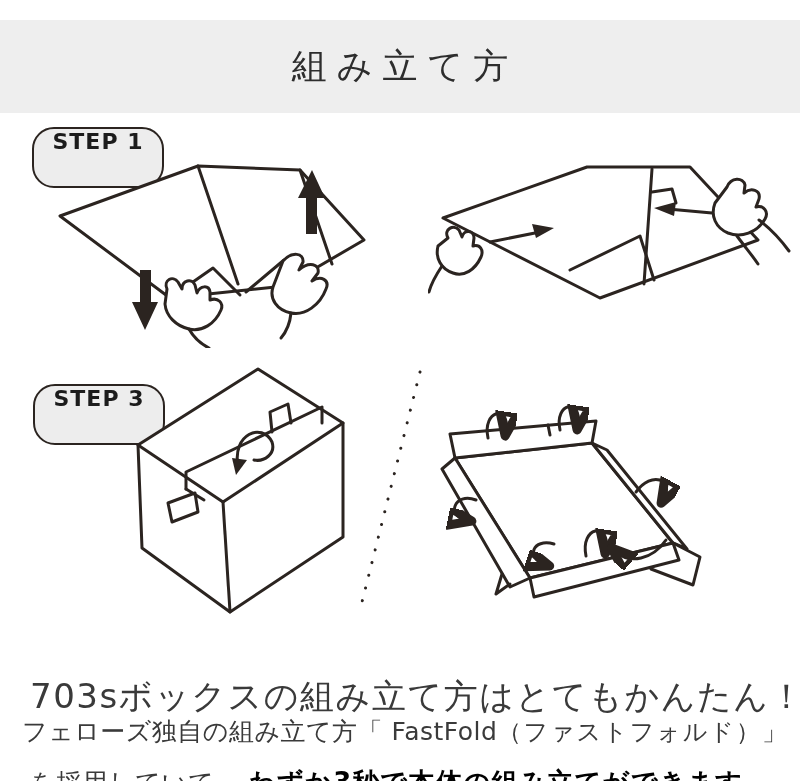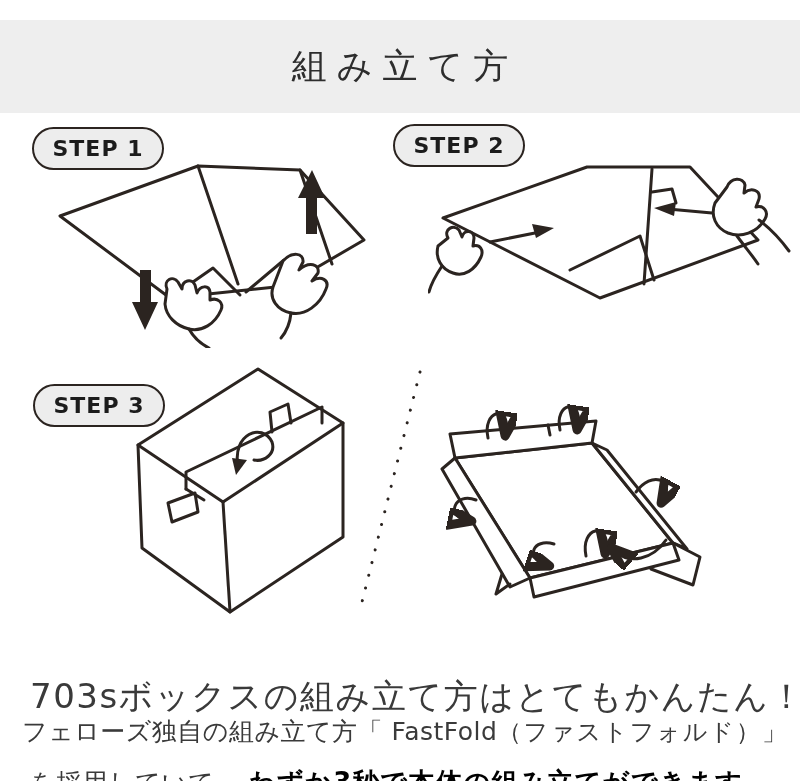--- a/index.html
+++ b/index.html
@@ -11,23 +11,23 @@
   .header{
     position:absolute;left:0;top:0;width:800px;height:93px;background:#eeeeee;
     display:flex;align-items:center;justify-content:center;margin-top:20px;
   }
   .header h1{
     margin:0;font-size:35px;font-weight:500;letter-spacing:10px;padding-left:10px;
     color:#2d2d2d;
   }
   
   .pill{
-    position:absolute;box-sizing:border-box;width:132px;height:43px;
+    position:absolute;box-sizing:border-box;width:132px;height:61px;
     border:2.5px solid #2b2420;border-radius:22px;background:#ededed;
-    display:flex;align-items:center;justify-content:center;
+    display:flex;align-items:flex-start;justify-content:center;
     font-size:22px;font-weight:600;letter-spacing:1px;color:#1c1c1c;
   }
   .pill-1{left:32px;top:127px;}
   .pill-2{left:393px;top:124px;}
   .pill-3{left:33px;top:376px;margin-top:8px;}
   
   .illus{position:absolute;}
   .illus path,.illus line{stroke:#2b2420;stroke-width:3;stroke-linecap:round;stroke-linejoin:round;fill:none;}
   .illus .paper{fill:#ffffff;}
   .illus .solid{fill:#2b2420;stroke:none;}
@@ -48,23 +48,20 @@
 <body>
 
 <div class="page">
 
   <div class="header">
     <h1>組み立て方</h1>
   </div>
 
   <div class="pill pill-1">
     <span>STEP 1</span>
-  </div>
-  <div class="pill pill-2">
-    <span>STEP 2</span>
   </div>
   <div class="pill pill-3">
     <span>STEP 3</span>
   </div>
 
   <svg class="illus" style="left:50px;top:158px;" width="320" height="190" viewBox="0 0 320 190">
     <path class="paper" d="M10,58 L148,8 L250,12 L314,82 L235,128 L120,140 Z"></path>
     <path d="M148,8 L188,126"></path>
     <path d="M250,12 L282,106"></path>
     <path d="M120,140 L163,110 L190,137"></path>

